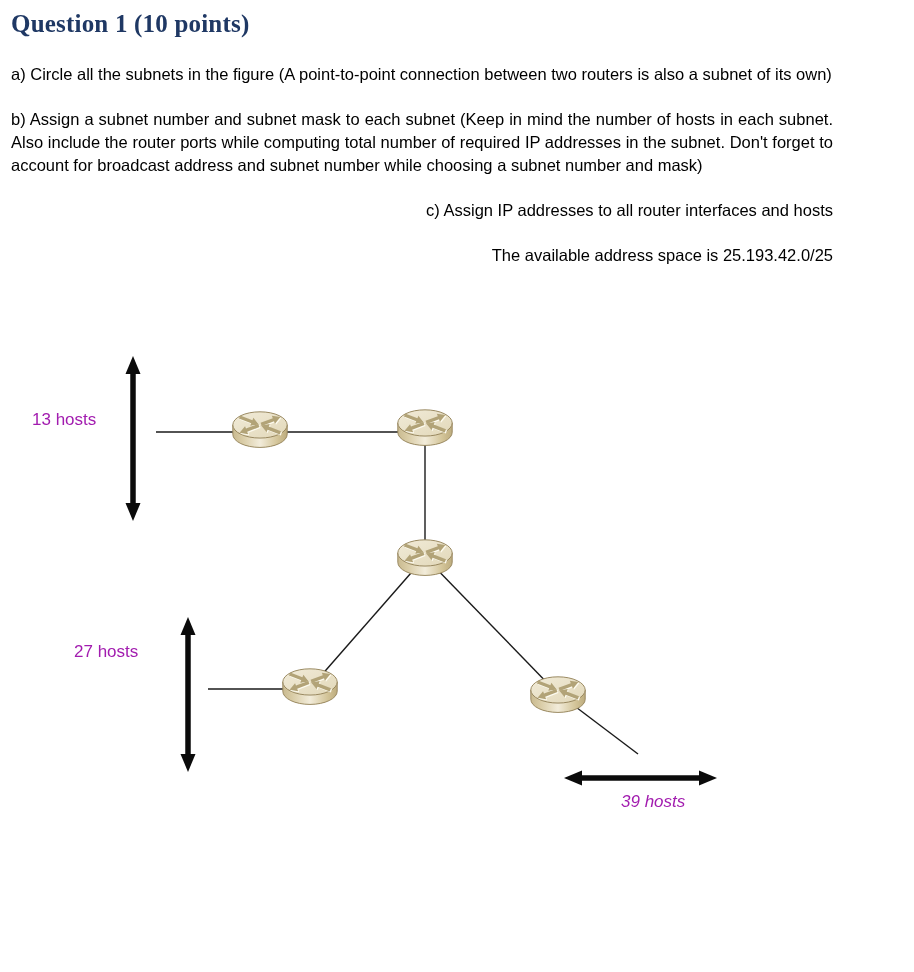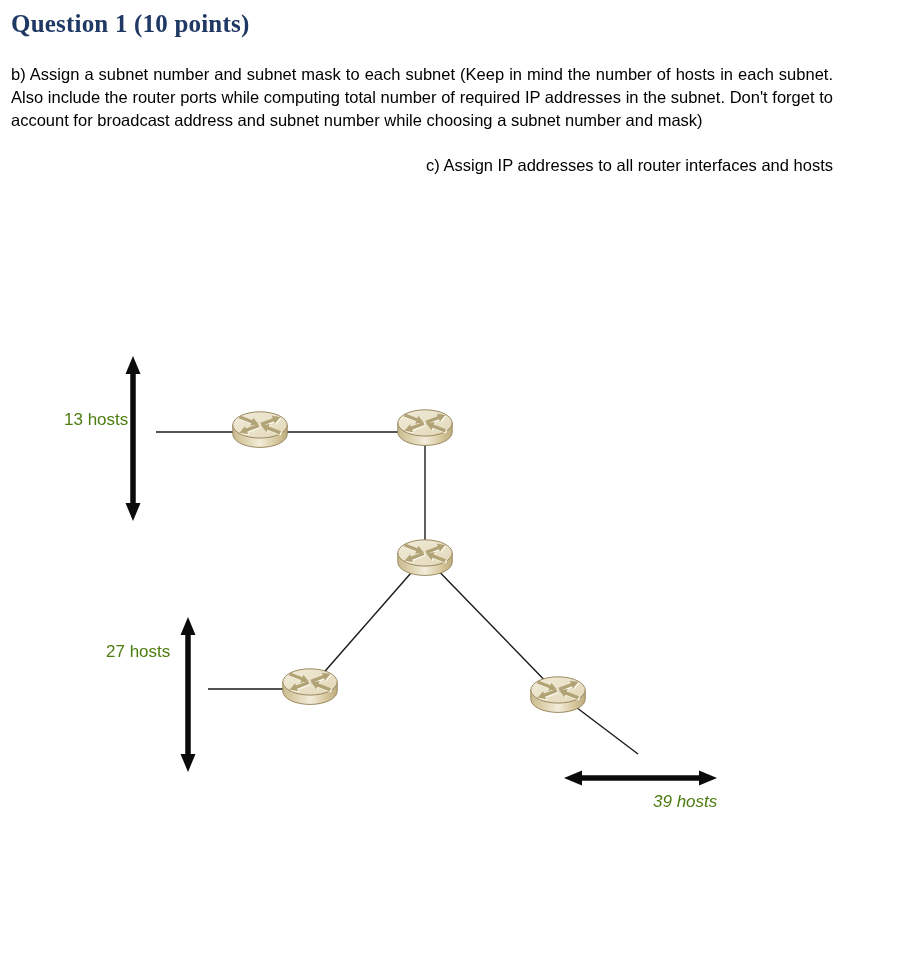--- a/index.html
+++ b/index.html
@@ -14,33 +14,35 @@
     margin:0 0 25px 0;letter-spacing:.2px;
   }
   p{
     margin:0 0 22px 0;font-size:16.5px;line-height:23px;color:#000;
     text-align:justify;
   }
   p.single{text-align:right;}
   .diagram{position:absolute;left:0;top:0;width:914px;height:972px;pointer-events:none;}
   .diagram svg{position:absolute;left:0;top:348px;}
   .hosts-label{
-    position:absolute;font-size:17px;color:#4d7c0f;white-space:nowrap;margin-left:32px;
+    position:absolute;font-size:17px;color:#a21caf;white-space:nowrap;
   }
   .lbl-13{left:32px;top:410px;}
   .lbl-27{left:74px;top:642px;}
   .lbl-39{left:621px;top:792px;font-style:italic;}
 </style>
 </head>
 <body>
 
 <main>
   <h1><span>Question 1 (10 points)</span></h1>
+  <p>a) Circle all the subnets in the figure (A point-to-point connection between two routers is also a subnet of its own)</p>
   <p>b) Assign a subnet number and subnet mask to each subnet (Keep in mind the number of hosts in each subnet. Also include the router ports while computing total number of required IP addresses in the subnet. Don't forget to account for broadcast address and subnet number while choosing a subnet number and mask)</p>
   <p class="single">c) Assign IP addresses to all router interfaces and hosts</p>
+  <p class="single">The available address space is 25.193.42.0/25</p>
 </main>
 
 <div class="diagram">
   <svg width="914" height="480" viewBox="0 348 914 480">
     <defs>
       <linearGradient id="cyl" x1="0" y1="0" x2="1" y2="0">
         <stop offset="0" stop-color="#c9ba90"></stop>
         <stop offset="0.18" stop-color="#d9cca6"></stop>
         <stop offset="0.5" stop-color="#f2ecda"></stop>
         <stop offset="0.82" stop-color="#d3c498"></stop>

